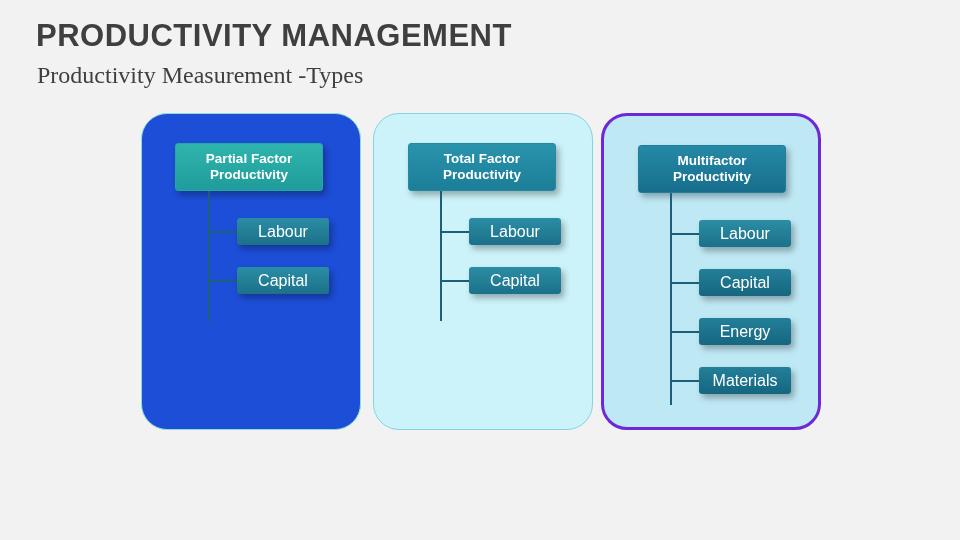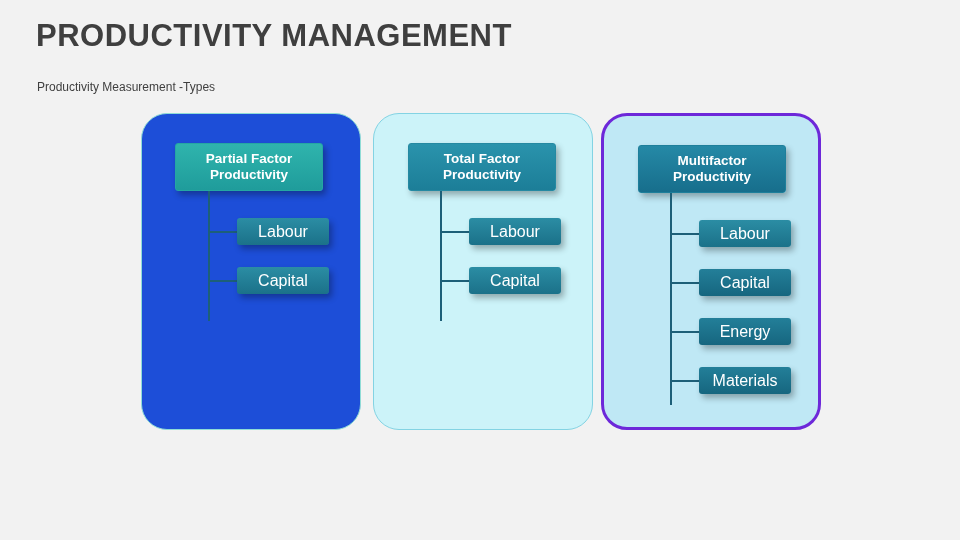--- a/index.html
+++ b/index.html
@@ -25,24 +25,25 @@
     top: 18px;
     font-size: 31px;
     font-weight: bold;
     letter-spacing: 0.5px;
     color: #3f3f3f;
     white-space: nowrap;
   }
   .subtitle {
     position: absolute;
     left: 37px;
-    top: 80px;
-    font-size: 12px;
+    top: 62px;
+    font-size: 24px;
     color: #3f3f3f;
     white-space: nowrap;
+    font-family: Liberation Serif, serif;
   }
   .panels {
     position: absolute;
     left: 141px;
     top: 113px;
     width: 680px;
     height: 317px;
   }
   .panel {
     position: absolute;

